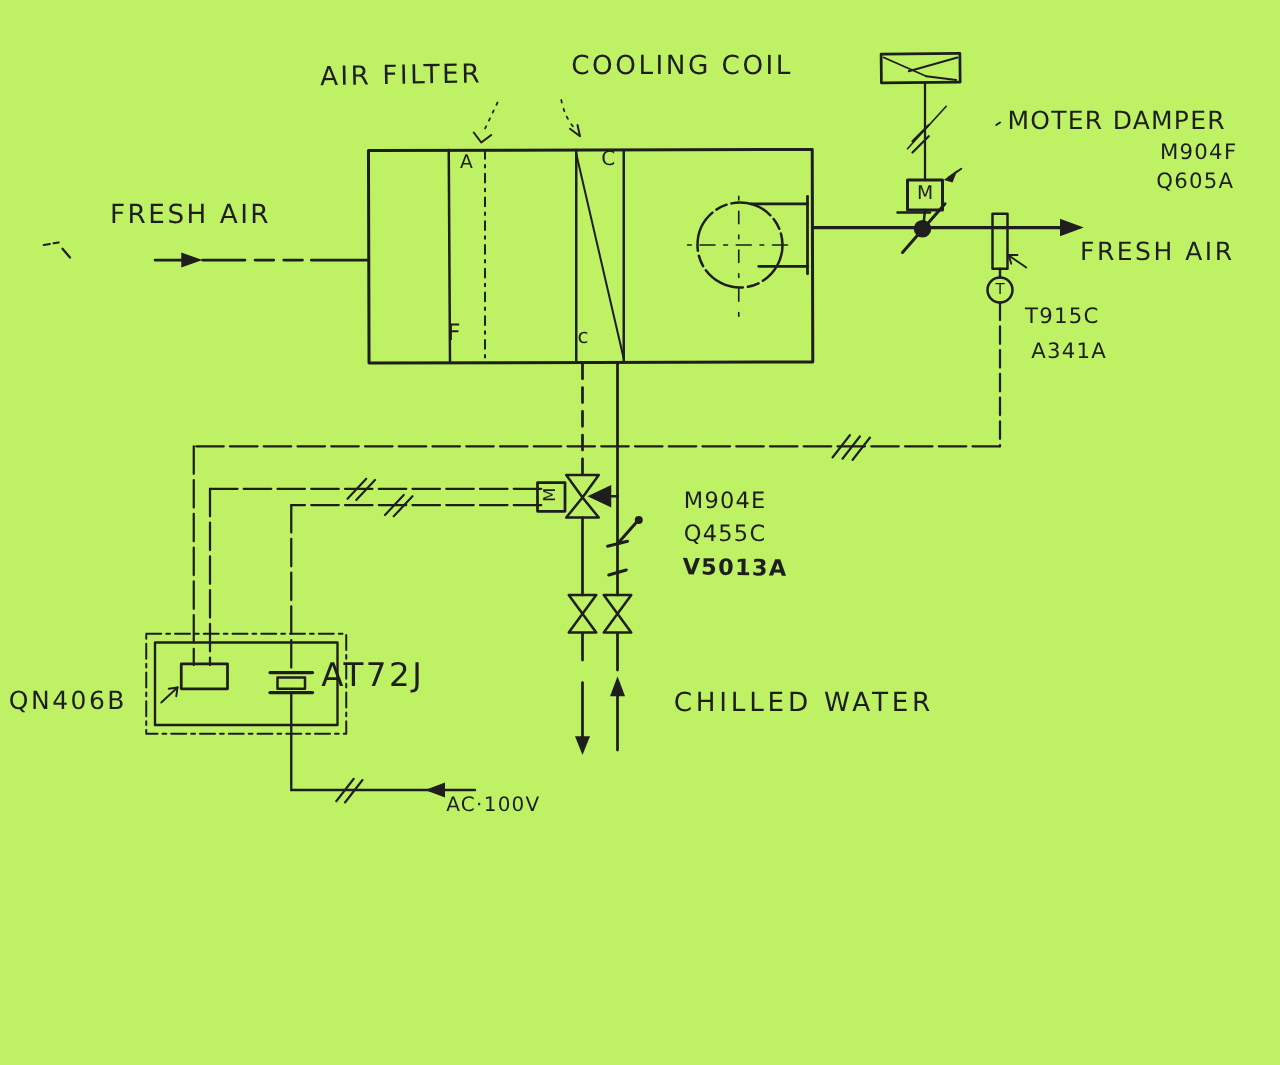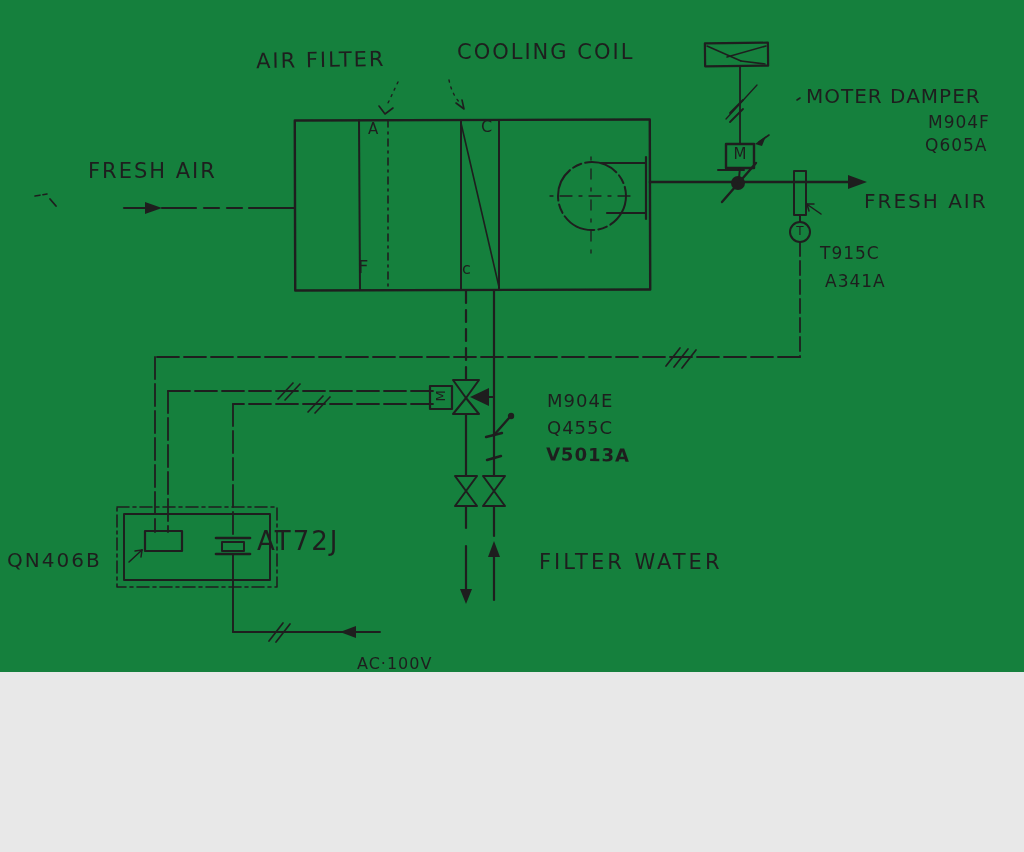--- a/index.html
+++ b/index.html
@@ -1,18 +1,18 @@
 <!DOCTYPE html>
 <html><head>
 <meta charset="utf-8">
 <style>
   html,body{margin:0;padding:0;background:#e8e8e8;}
   .page{
-    position:relative;width:1024px;height:672px;margin:0 auto;
-    background:#15803d;overflow:hidden;
+    position:relative;width:1024px;height:852px;margin:0 auto;
+    background:#bef264;overflow:hidden;
     font-family:"DejaVu Sans", sans-serif;color:#222;
   }
   .page svg{position:absolute;left:0;top:0;}
   .lbl{
     position:absolute;white-space:nowrap;color:#1e1e1e;
     font-family:"DejaVu Sans", sans-serif;line-height:1.05;
   }
   .rot-1{transform:rotate(-1deg);}
   .rot1{transform:rotate(0.8deg);font-weight:bold;}
   .ctr{text-align:center;}
@@ -210,23 +210,23 @@
 <div class="lbl" style="left:825px;top:273px;font-size:17px;letter-spacing:1px;">A341A</div>
 
 <div class="lbl" style="left:547px;top:392px;font-size:18px;letter-spacing:1px;">M904E</div>
 <div class="lbl" style="left:547px;top:419px;font-size:18px;letter-spacing:1px;">Q455C</div>
 <div class="lbl rot1" style="left:546px;top:446px;font-size:18px;letter-spacing:1px;">V5013A</div>
 
 <div class="lbl" style="left:7px;top:550px;font-size:20px;letter-spacing:2px;">QN406B</div>
 
 <div class="lbl" style="left:257px;top:528px;font-size:26px;letter-spacing:2px;">AT72J</div>
 
-<div class="lbl" style="left:539px;top:551px;font-size:21px;letter-spacing:3px;">FILTER WATER</div>
-
-<div class="lbl" style="left:357px;top:636px;font-size:16px;letter-spacing:1px;margin-top:20px;">AC·100V</div>
+<div class="lbl" style="left:539px;top:551px;font-size:21px;letter-spacing:3px;">CHILLED WATER</div>
+
+<div class="lbl" style="left:357px;top:636px;font-size:16px;letter-spacing:1px;">AC·100V</div>
 
 
 <div class="lbl" style="left:368px;top:122px;font-size:15px;">A</div>
 <div class="lbl" style="left:358px;top:258px;font-size:18px;">F</div>
 <div class="lbl" style="left:481px;top:119px;font-size:16px;">C</div>
 <div class="lbl" style="left:462px;top:261px;font-size:16px;">c</div>
 
 <div class="lbl ctr" style="left:726px;top:147px;width:28px;font-size:15px;">M</div>
 <div class="lbl ctr" style="left:429px;top:389px;width:24px;font-size:13px;transform:rotate(-90deg);">M</div>
 <div class="lbl ctr" style="left:791px;top:225px;width:18px;font-size:12px;">T</div>

